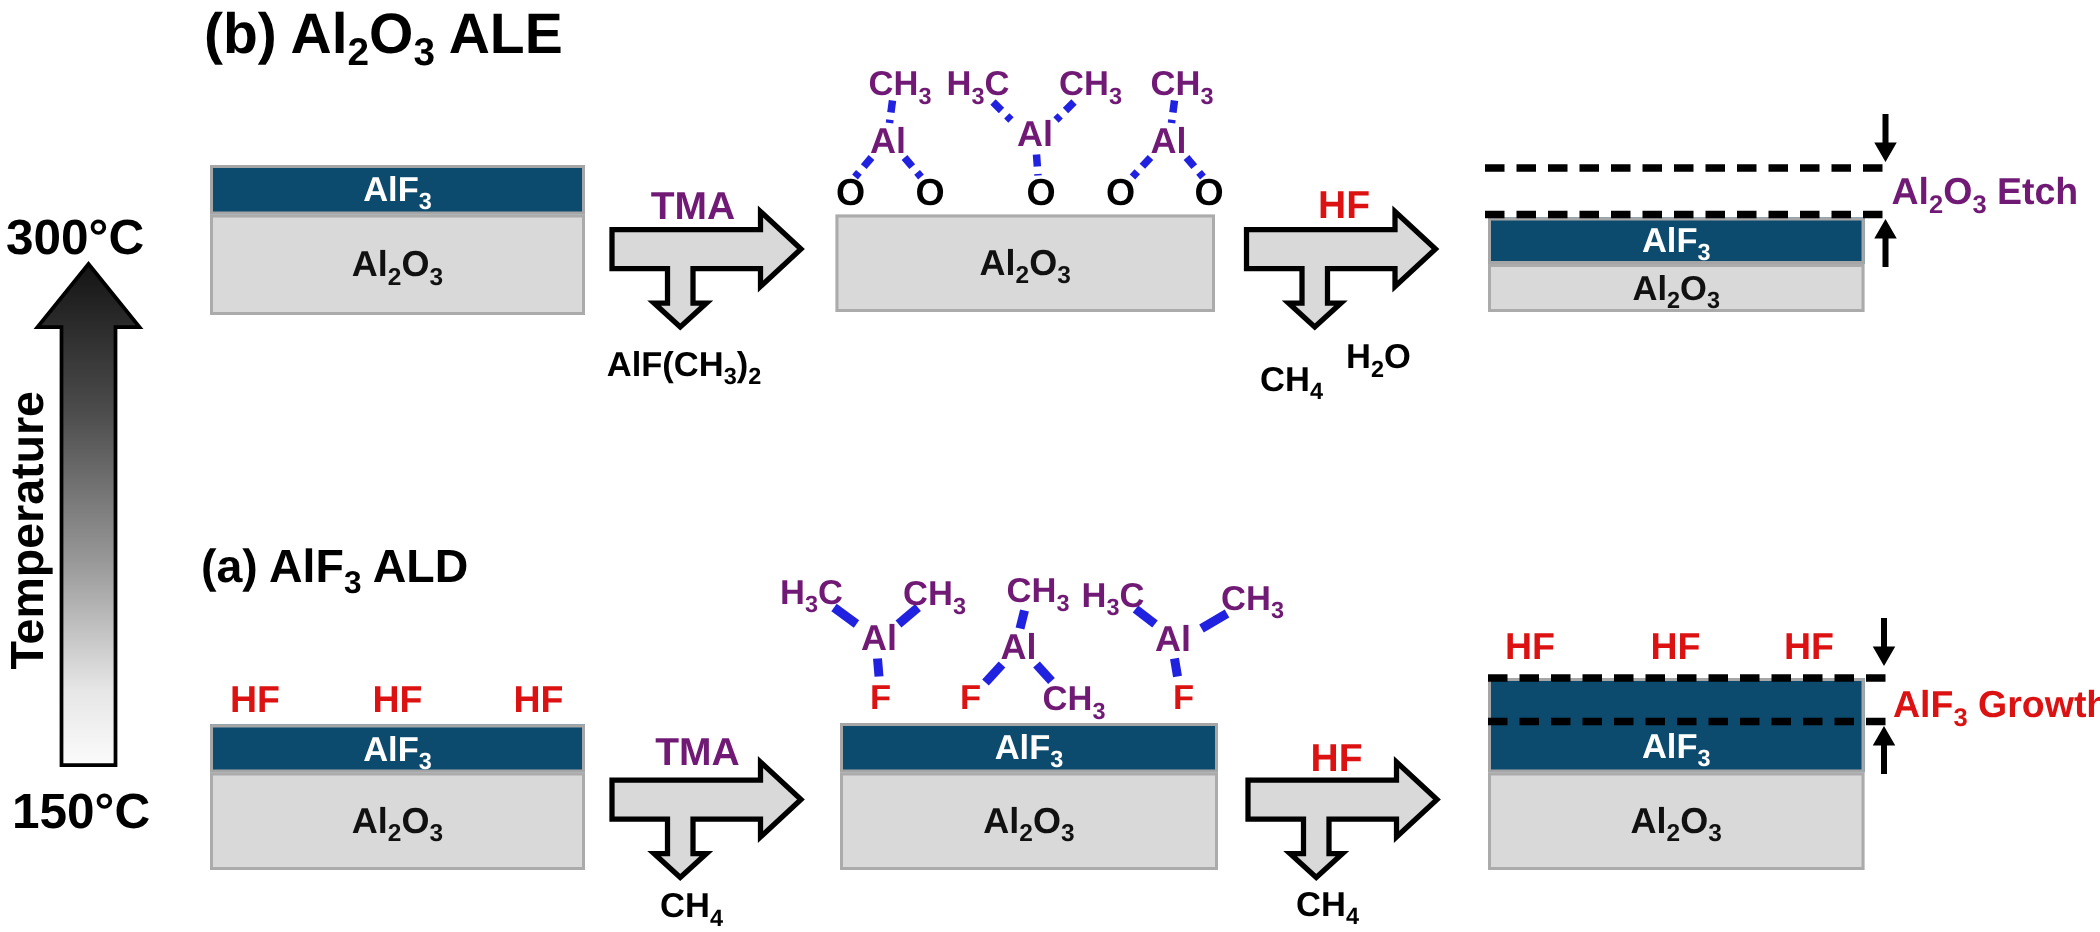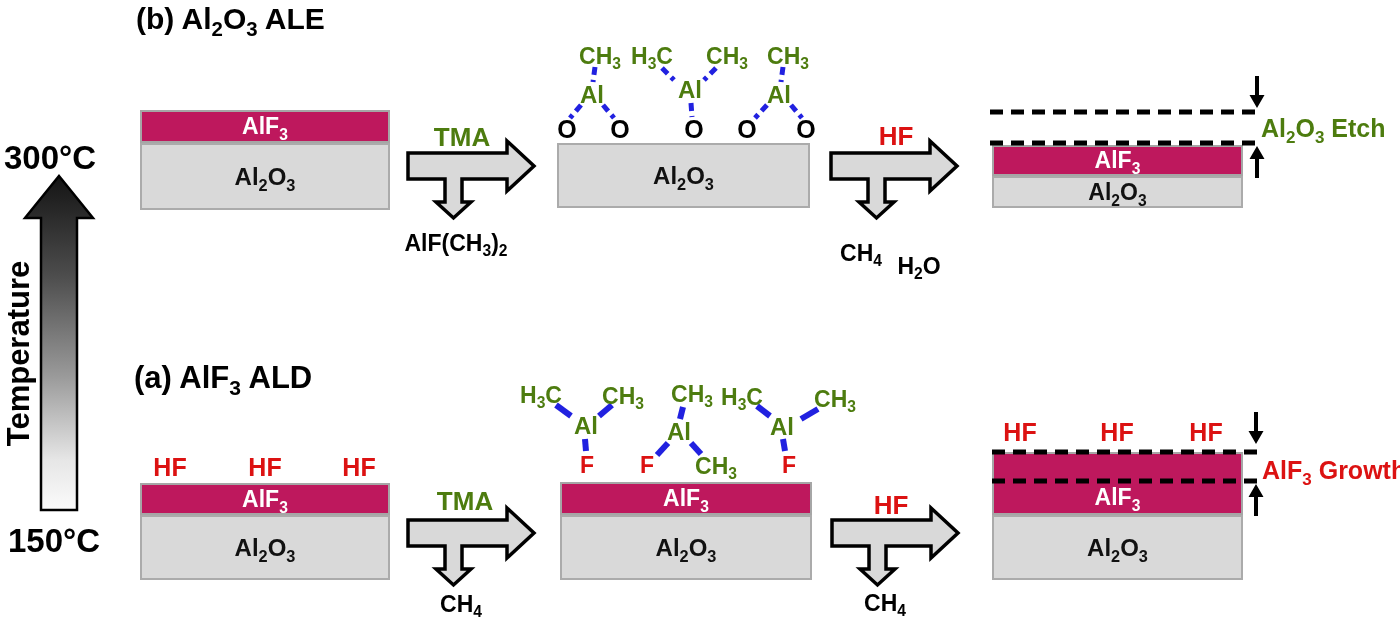--- a/index.html
+++ b/index.html
@@ -8,26 +8,26 @@
     font-family:"Liberation Sans", sans-serif; overflow:hidden;
   }
   .gfx { position:absolute; left:0; top:0; }
   .t { position:absolute; font-weight:bold; white-space:nowrap; color:#000; line-height:1; }
   .ctr { transform:translate(-50%,-50%); }
   .layer {
     position:absolute; box-sizing:border-box;
     display:flex; align-items:center; justify-content:center;
     font-weight:bold; line-height:1;
   }
-  .red  { background:#be185d; border:2px solid #a6a6a6; }
+  .red  { background:#0c4a6e; border:2px solid #a6a6a6; }
   .gray { background:#d9d9d9; border:2px solid #ababab; }
   .film-label { color:#ffffff; font-size:23px; font-weight:bold; }
   .sub-label  { color:#111111; font-size:24px; font-weight:bold; }
   sub { font-size:68%; line-height:0; }
-  .blue { color:#4d7c0f; }
+  .blue { color:#701a75; }
   .redtxt { color:#dc1212; }
 </style>
 </head>
 <body>
 
 <div class="canvas">
 
   <div class="layer red" style="left:140px;top:110px;width:250px;height:33px;">
     <span class="film-label">AlF<sub>3</sub></span>
   </div>
@@ -114,32 +114,32 @@
       <line x1="585" y1="439" x2="586" y2="451"></line>
       <line x1="683" y1="407" x2="680" y2="419"></line>
       <line x1="668" y1="443" x2="657" y2="455"></line>
       <line x1="691" y1="443" x2="701" y2="454"></line>
       <line x1="757" y1="406" x2="770" y2="416"></line>
       <line x1="818" y1="409" x2="801" y2="419"></line>
       <line x1="783" y1="439" x2="785" y2="451"></line>
     </g>
   </svg>
 
-  <span class="t" style="left:136px;top:4px;font-size:30px;">(b) Al<sub>2</sub>O<sub>3</sub> ALE</span>
+  <span class="t" style="left:136px;top:4px;font-size:38px;">(b) Al<sub>2</sub>O<sub>3</sub> ALE</span>
   <span class="t" style="left:134px;top:362px;font-size:31px;">(a) AlF<sub>3</sub> ALD</span>
 
   <span class="t" style="left:4px;top:141px;font-size:33px;">300°C</span>
   <span class="t" style="left:8px;top:524px;font-size:33px;">150°C</span>
   <span class="t" style="left:-92px;top:338px;width:220px;text-align:center;font-size:31px;transform:rotate(-90deg);">Temperature</span>
 
   <span class="t ctr blue" style="left:462px;top:137px;font-size:26px;">TMA</span>
   <span class="t ctr" style="left:456px;top:243px;font-size:23px;text-align:center;">AlF(CH<sub>3</sub>)<sub>2</sub></span>
   <span class="t ctr redtxt" style="left:896px;top:136px;font-size:26px;">HF</span>
   <span class="t ctr" style="left:861px;top:253px;font-size:23px;">CH<sub>4</sub></span>
-  <span class="t ctr" style="left:919px;top:238px;font-size:23px;margin-top:28px;">H<sub>2</sub>O</span>
+  <span class="t ctr" style="left:919px;top:238px;font-size:23px;">H<sub>2</sub>O</span>
   <span class="t blue" style="left:1261px;top:116px;font-size:25px;">Al<sub>2</sub>O<sub>3</sub> Etch</span>
 
   <span class="t ctr blue" style="left:600px;top:56px;font-size:23px;">CH<sub>3</sub></span>
   <span class="t ctr blue" style="left:652px;top:56px;font-size:23px;">H<sub>3</sub>C</span>
   <span class="t ctr blue" style="left:727px;top:56px;font-size:23px;">CH<sub>3</sub></span>
   <span class="t ctr blue" style="left:788px;top:56px;font-size:23px;">CH<sub>3</sub></span>
   <span class="t ctr blue" style="left:592px;top:95px;font-size:24px;">Al</span>
   <span class="t ctr blue" style="left:690px;top:90px;font-size:24px;">Al</span>
   <span class="t ctr blue" style="left:779px;top:95px;font-size:24px;">Al</span>
   <span class="t ctr" style="left:567px;top:129px;font-size:25px;">O</span>

